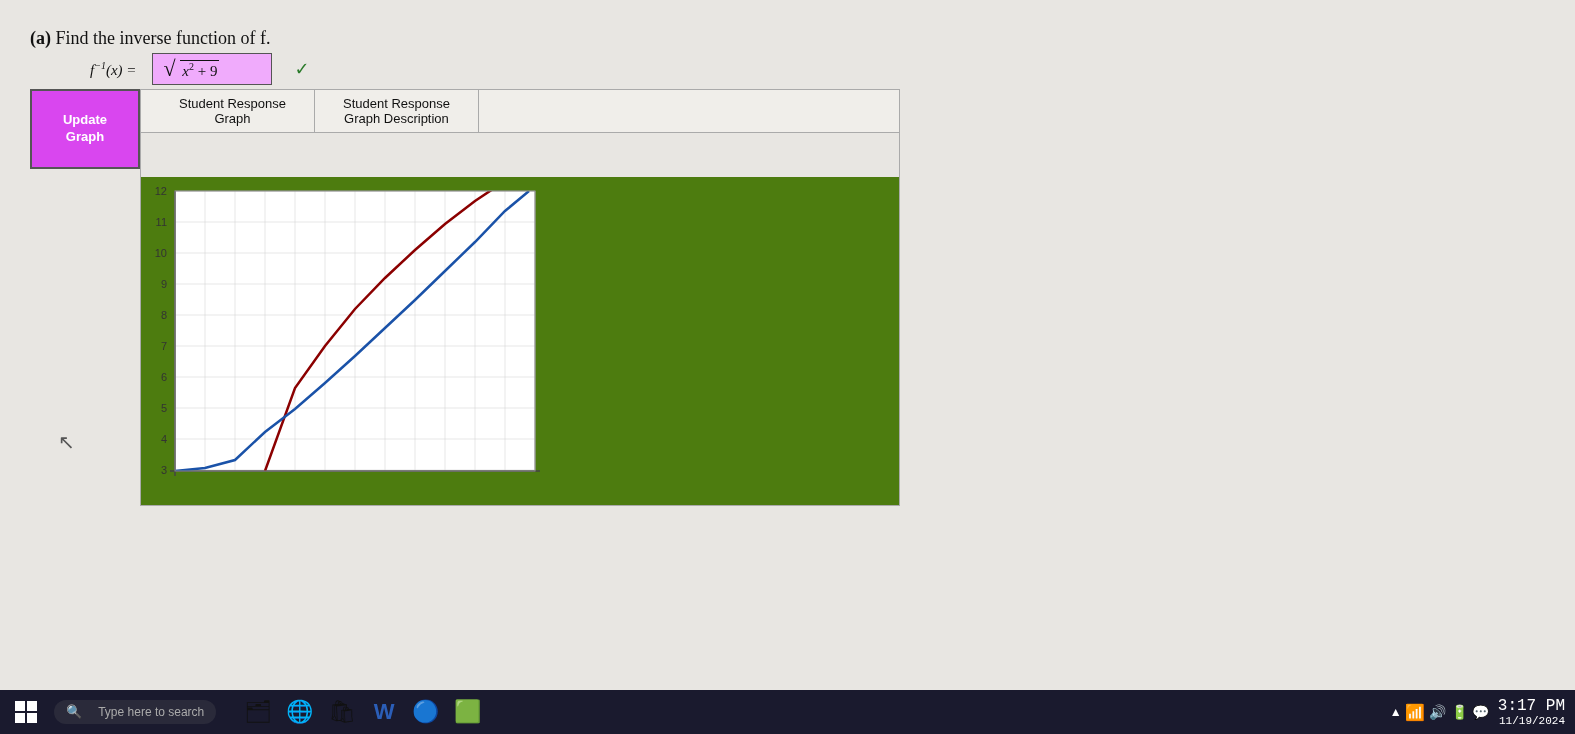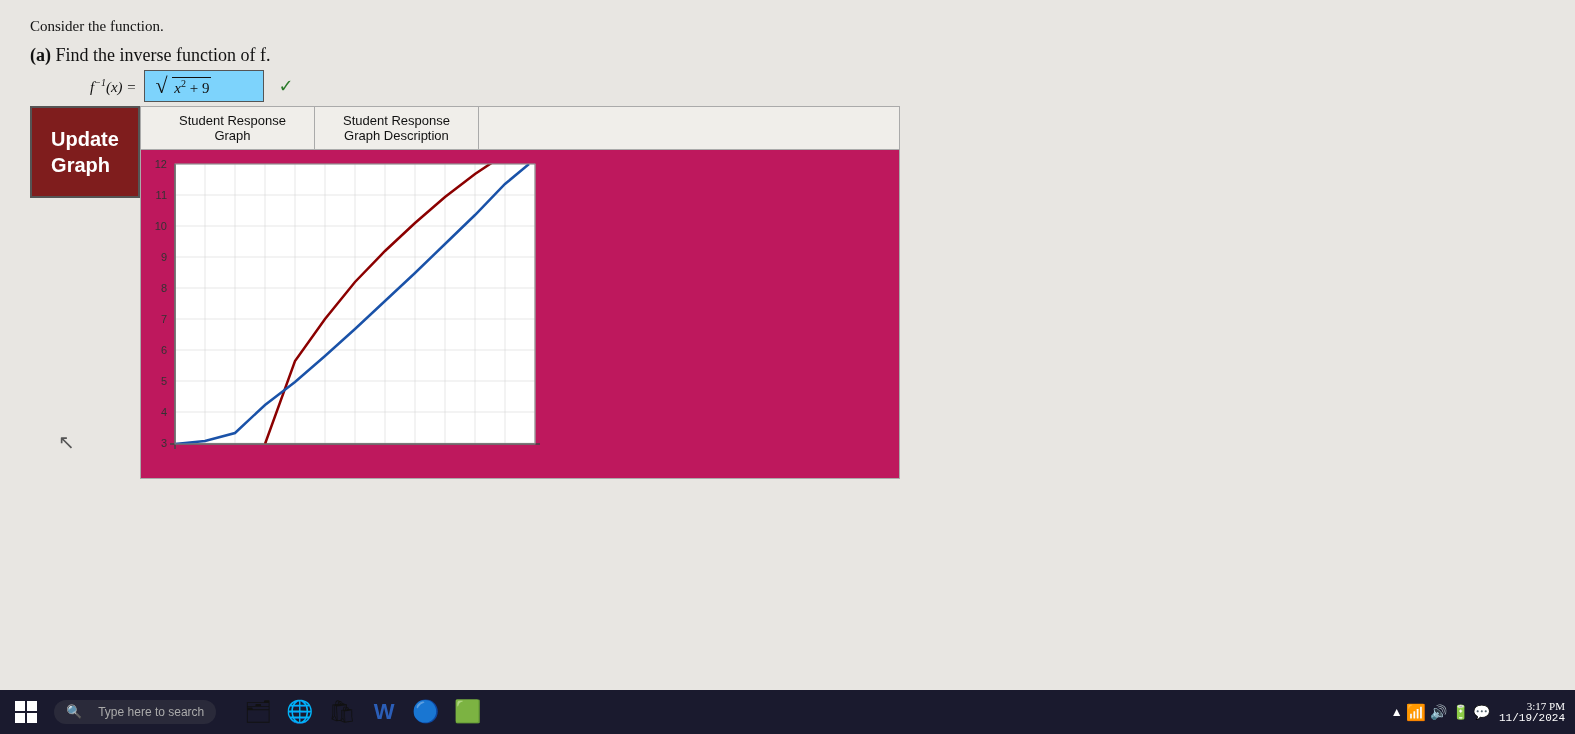--- a/index.html
+++ b/index.html
@@ -47,55 +47,55 @@
       position: relative;
     }
     sup {
       font-size: 10px;
       vertical-align: super;
     }
     .inverse-row {
       display: flex;
       align-items: center;
       margin: 4px 0 4px 60px;
-      gap: 8px;
+      gap: 16px;
     }
     .answer-box {
       border: 1.5px solid #555;
       padding: 4px 10px;
       display: inline-flex;
       align-items: center;
-      background: #7dd3fc;
+      background: #f0abfc;
       min-width: 120px;
     }
     .checkmark {
       color: #2a7a2a;
       font-size: 18px;
       margin-left: 6px;
     }
     .part-b {
       font-size: 14px;
       margin: 10px 0 8px 0;
       border-bottom: 1px solid #999;
       padding-bottom: 6px;
     }
     .update-graph-btn {
-      background: #7f1d1d;
+      background: #d946ef;
       color: white;
       border: 2px solid #555;
       padding: 18px 16px;
-      font-size: 20px;
+      font-size: 13px;
       font-weight: bold;
       cursor: pointer;
       width: 110px;
       min-height: 80px;
       display: flex;
       align-items: center;
       justify-content: center;
-      text-align: left;
+      text-align: center;
       line-height: 1.3;
       flex-shrink: 0;
     }
     .graph-area {
       background: white;
       padding: 4px 4px 4px 2px;
       position: relative;
     }
     svg.graph-svg {
       display: block;
@@ -184,23 +184,20 @@
       top: 430px;
       font-size: 20px;
       color: #555;
     }
   </style>
 </head>
 <body>
 
 <div class="main-content">
 
-  <div class="problem-title">
-    <span>Consider the function.</span>
-  </div>
 
 
   <div style="margin: 10px 0 4px 0; font-size:18px;">
     <b>(a)</b> <span>Find the inverse function of f.</span>
   </div>
 
   <div class="inverse-row">
     <span style="font-style:italic;">
       f<sup>−1</sup>(x) =
     </span>
@@ -224,21 +221,21 @@
 
       <div class="graph-tab-bar">
         <div class="graph-tab" style="font-family:Arial,sans-serif; font-size:13px; padding:6px 28px; border-right:1px solid #aaa;">
           Student Response<br>Graph
         </div>
         <div class="graph-tab" style="font-family:Arial,sans-serif; font-size:13px; padding:6px 28px;">
           Student Response<br>Graph Description
         </div>
       </div>
 
-      <div class="graph-area" style="background:#be185d; padding:4px 0 4px 4px;">
+      <div class="graph-area" style="background:#4d7c0f; padding:4px 0 4px 4px;margin-top:44px;">
         <svg class="graph-svg" width="400" height="320" viewBox="0 0 400 320">
 
           <defs>
             <clipPath id="graphClip">
               <rect x="30" y="10" width="360" height="280"></rect>
             </clipPath>
           </defs>
 
           <rect x="30" y="10" width="360" height="280" fill="white" stroke="#bbb" stroke-width="0.5"></rect>
 
@@ -371,17 +368,17 @@
 
   <div class="taskbar-right">
     <div class="taskbar-icons">
       <span style="font-size:12px;">▲</span>
       <span style="font-size:16px;">📶</span>
       <span style="font-size:14px;">🔊</span>
       <span style="font-size:14px;">🔋</span>
       <span style="font-size:14px;">💬</span>
     </div>
     <div class="taskbar-time">
-      <div style="font-family:Liberation Serif, serif;font-size:11px;color:white;">3:17 PM</div>
+      <div style="font-family:Liberation Mono, monospace;font-size:16px;color:white;">3:17 PM</div>
       <div style="font-family:Liberation Mono, monospace;font-size:11px;color:white;">11/19/2024</div>
     </div>
   </div>
 </div>
 
 </body></html>

